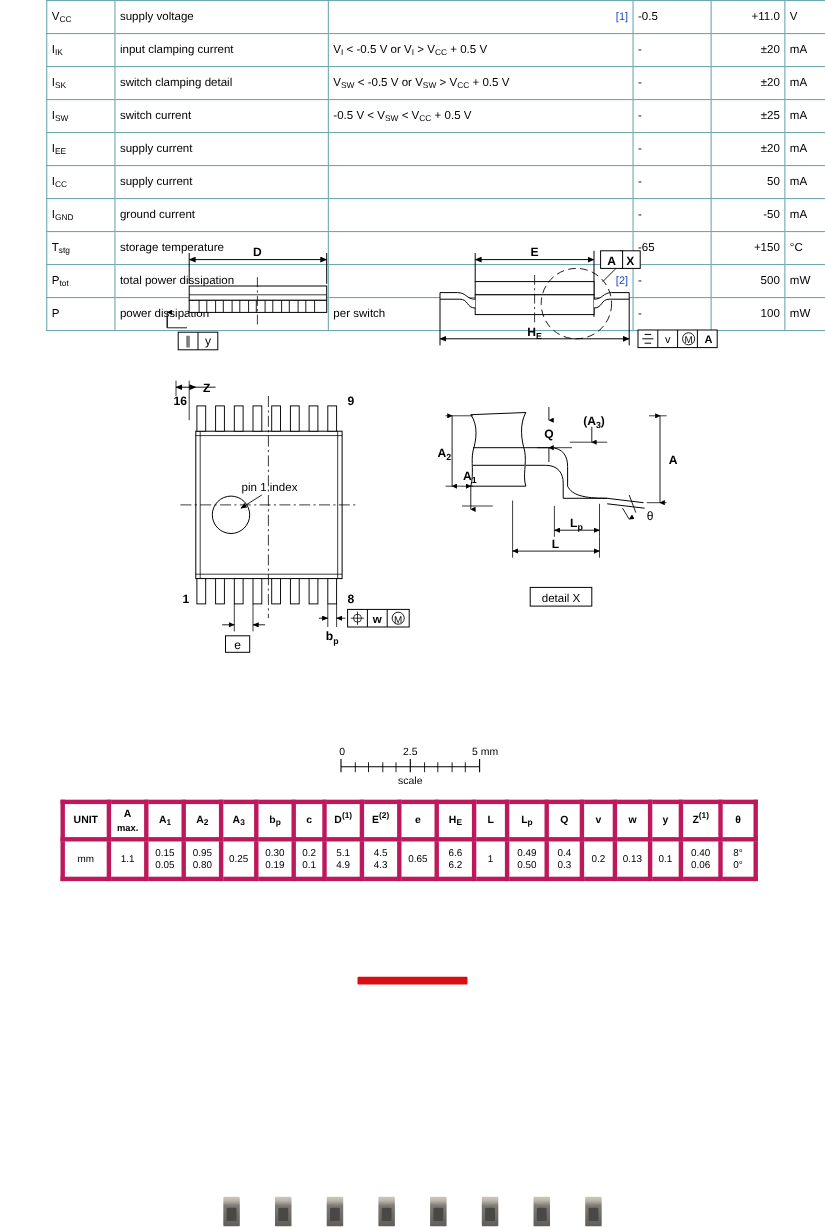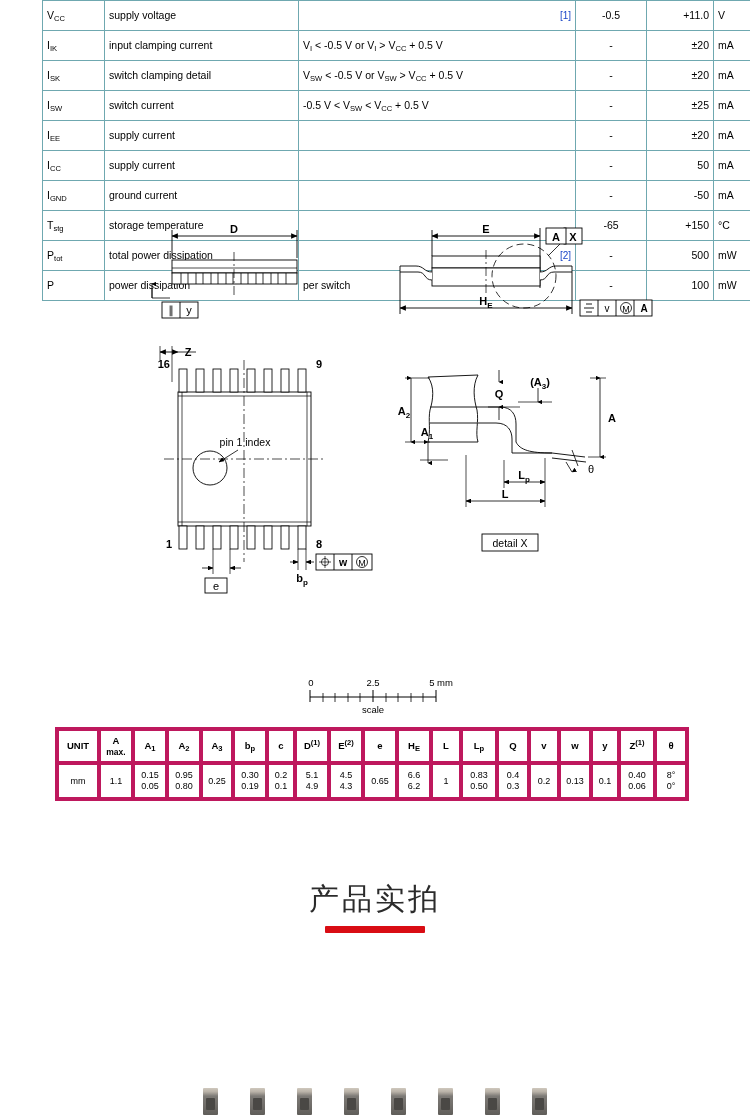--- a/index.html
+++ b/index.html
@@ -32,21 +32,21 @@
     padding: 4px 4px;
     vertical-align: middle;
     line-height: 1.1;
     color: #000;
     white-space: nowrap;
     overflow: hidden;
   }
   .lv-sym   { width: 53px; }
   .lv-par   { width: 185px; }
   .lv-cond  { width: 268px; position: relative; }
-  .lv-min   { width: 62px; text-align: center; margin-top: 21px; }
+  .lv-min   { width: 62px; text-align: left; margin-top: 21px; }
   .lv-max   { width: 58px; text-align: right; }
   .lv-unit  { width: 40px; padding-left: 5px; }
   .noteref {
     color: #1a46c8;
     float: right;
     font-size: 10px;
   }
   sub { font-size: 7.6px; vertical-align: baseline; position: relative; top: 2px; }
   sup { font-size: 7.6px; vertical-align: baseline; position: relative; top: -4px; }
 
@@ -582,21 +582,21 @@
             <span>4.5</span>
             <span>4.3</span>
           </td>
           <td class="">0.65</td>
           <td class="twoline">
             <span>6.6</span>
             <span>6.2</span>
           </td>
           <td class="">1</td>
           <td class="twoline">
-            <span>0.83</span>
+            <span>0.49</span>
             <span>0.50</span>
           </td>
           <td class="twoline">
             <span>0.4</span>
             <span>0.3</span>
           </td>
           <td class="">0.2</td>
           <td class="">0.13</td>
           <td class="">0.1</td>
           <td class="twoline">
@@ -606,21 +606,20 @@
           <td class="twoline">
             <span>8°</span>
             <span>0°</span>
           </td>
         </tr>
       </tbody>
   </table>
 </div>
 
 <div class="photo-head">
-  <div class="cn">产品实拍</div>
   <div class="rule" style="background: rgb(217, 13, 20);"></div>
 </div>
 
 <div class="photo-strip">
     <div class="chip"></div>
     <div class="chip"></div>
     <div class="chip"></div>
     <div class="chip"></div>
     <div class="chip"></div>
     <div class="chip"></div>

